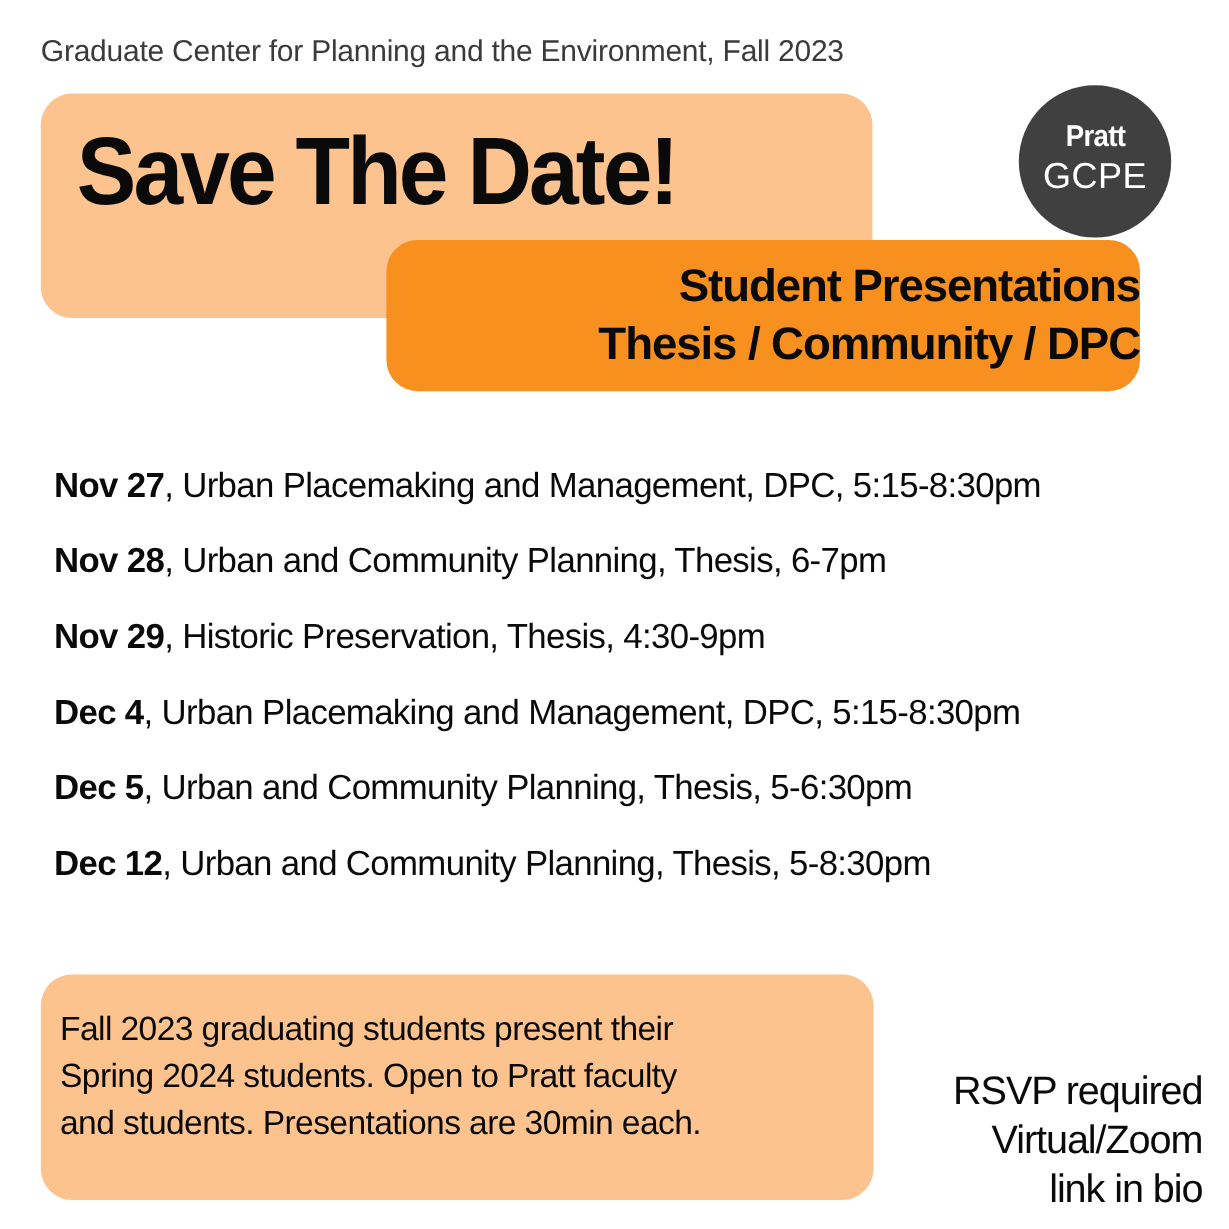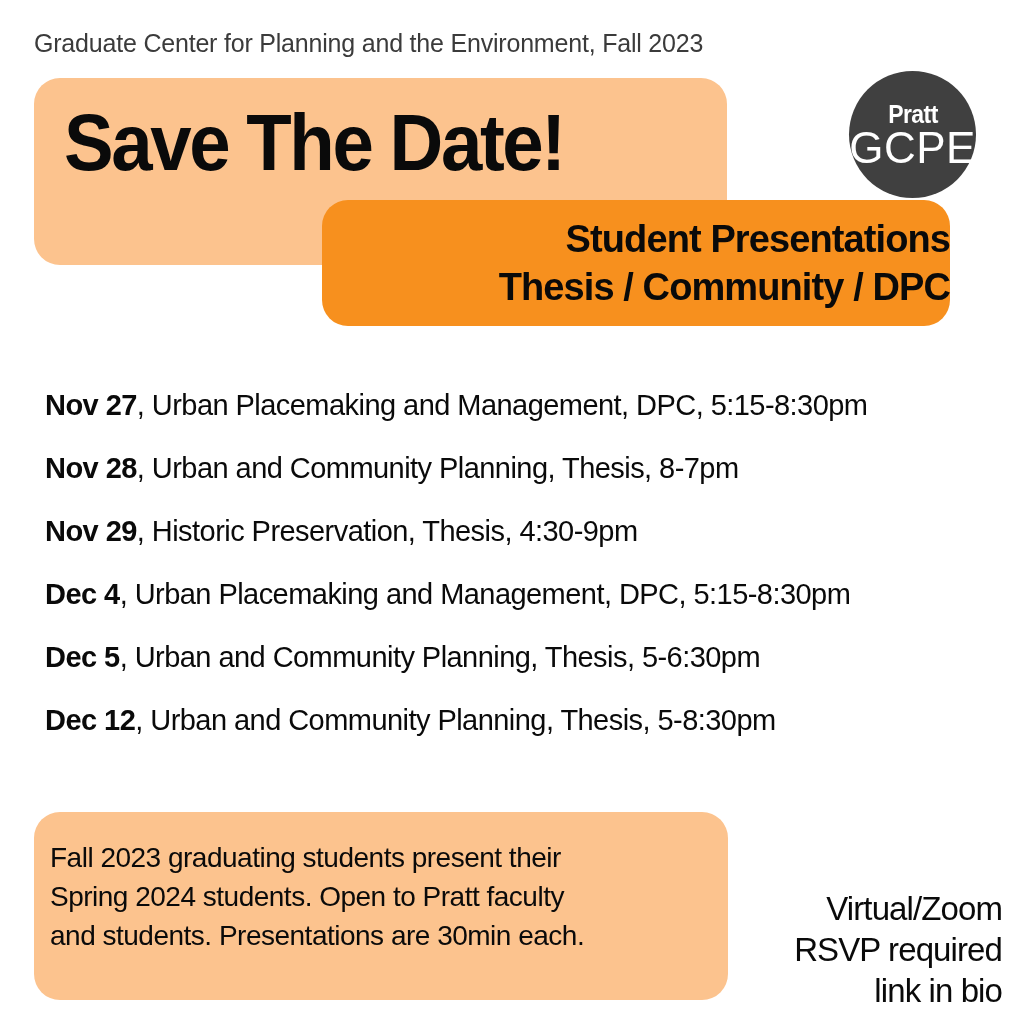--- a/index.html
+++ b/index.html
@@ -93,21 +93,21 @@
   #logo .logo-pratt {
     color: #ffffff;
     font-size: 25px;
     line-height: 26px;
     font-weight: 700;
     letter-spacing: -0.6px;
     transform: scaleX(0.92);
   }
   #logo .logo-gcpe {
     color: #ffffff;
-    font-size: 44px;
+    font-size: 30px;
     line-height: 40px;
     font-weight: 400;
     letter-spacing: 0.4px;
     margin-top: 1px;
   }
 
   
   #schedule {
     position: absolute;
     left: 45px;
@@ -183,21 +183,21 @@
 <div id="logo">
   <div class="logo-pratt">Pratt</div>
   <div class="logo-gcpe">GCPE</div>
 </div>
 
 <div id="schedule">
   <div class="sched-row">
     <span class="sched-date">Nov 27</span><span class="sched-rest">, Urban Placemaking and Management, DPC, 5:15-8:30pm</span>
   </div>
   <div class="sched-row">
-    <span class="sched-date">Nov 28</span><span class="sched-rest">, Urban and Community Planning, Thesis, 8-7pm</span>
+    <span class="sched-date">Nov 28</span><span class="sched-rest">, Urban and Community Planning, Thesis, 6-7pm</span>
   </div>
   <div class="sched-row">
     <span class="sched-date">Nov 29</span><span class="sched-rest">,  Historic Preservation, Thesis, 4:30-9pm</span>
   </div>
   <div class="sched-row">
     <span class="sched-date">Dec 4</span><span class="sched-rest">, Urban Placemaking and Management, DPC, 5:15-8:30pm</span>
   </div>
   <div class="sched-row">
     <span class="sched-date">Dec 5</span><span class="sched-rest">, Urban and Community Planning, Thesis, 5-6:30pm</span>
   </div>
@@ -207,16 +207,16 @@
 </div>
 
 <div id="note-box"></div>
 <div id="note-text">
   <span class="nline">Fall 2023 graduating students present their</span>
   <span class="nline">Spring 2024 students. Open to Pratt faculty</span>
   <span class="nline">and students. Presentations are 30min each.</span>
 </div>
 
 <div id="rsvp">
+  <span class="rline">RSVP required</span>
   <span class="rline">Virtual/Zoom</span>
-  <span class="rline">RSVP required</span>
   <span class="rline">link in bio</span>
 </div>
 
 </body></html>

